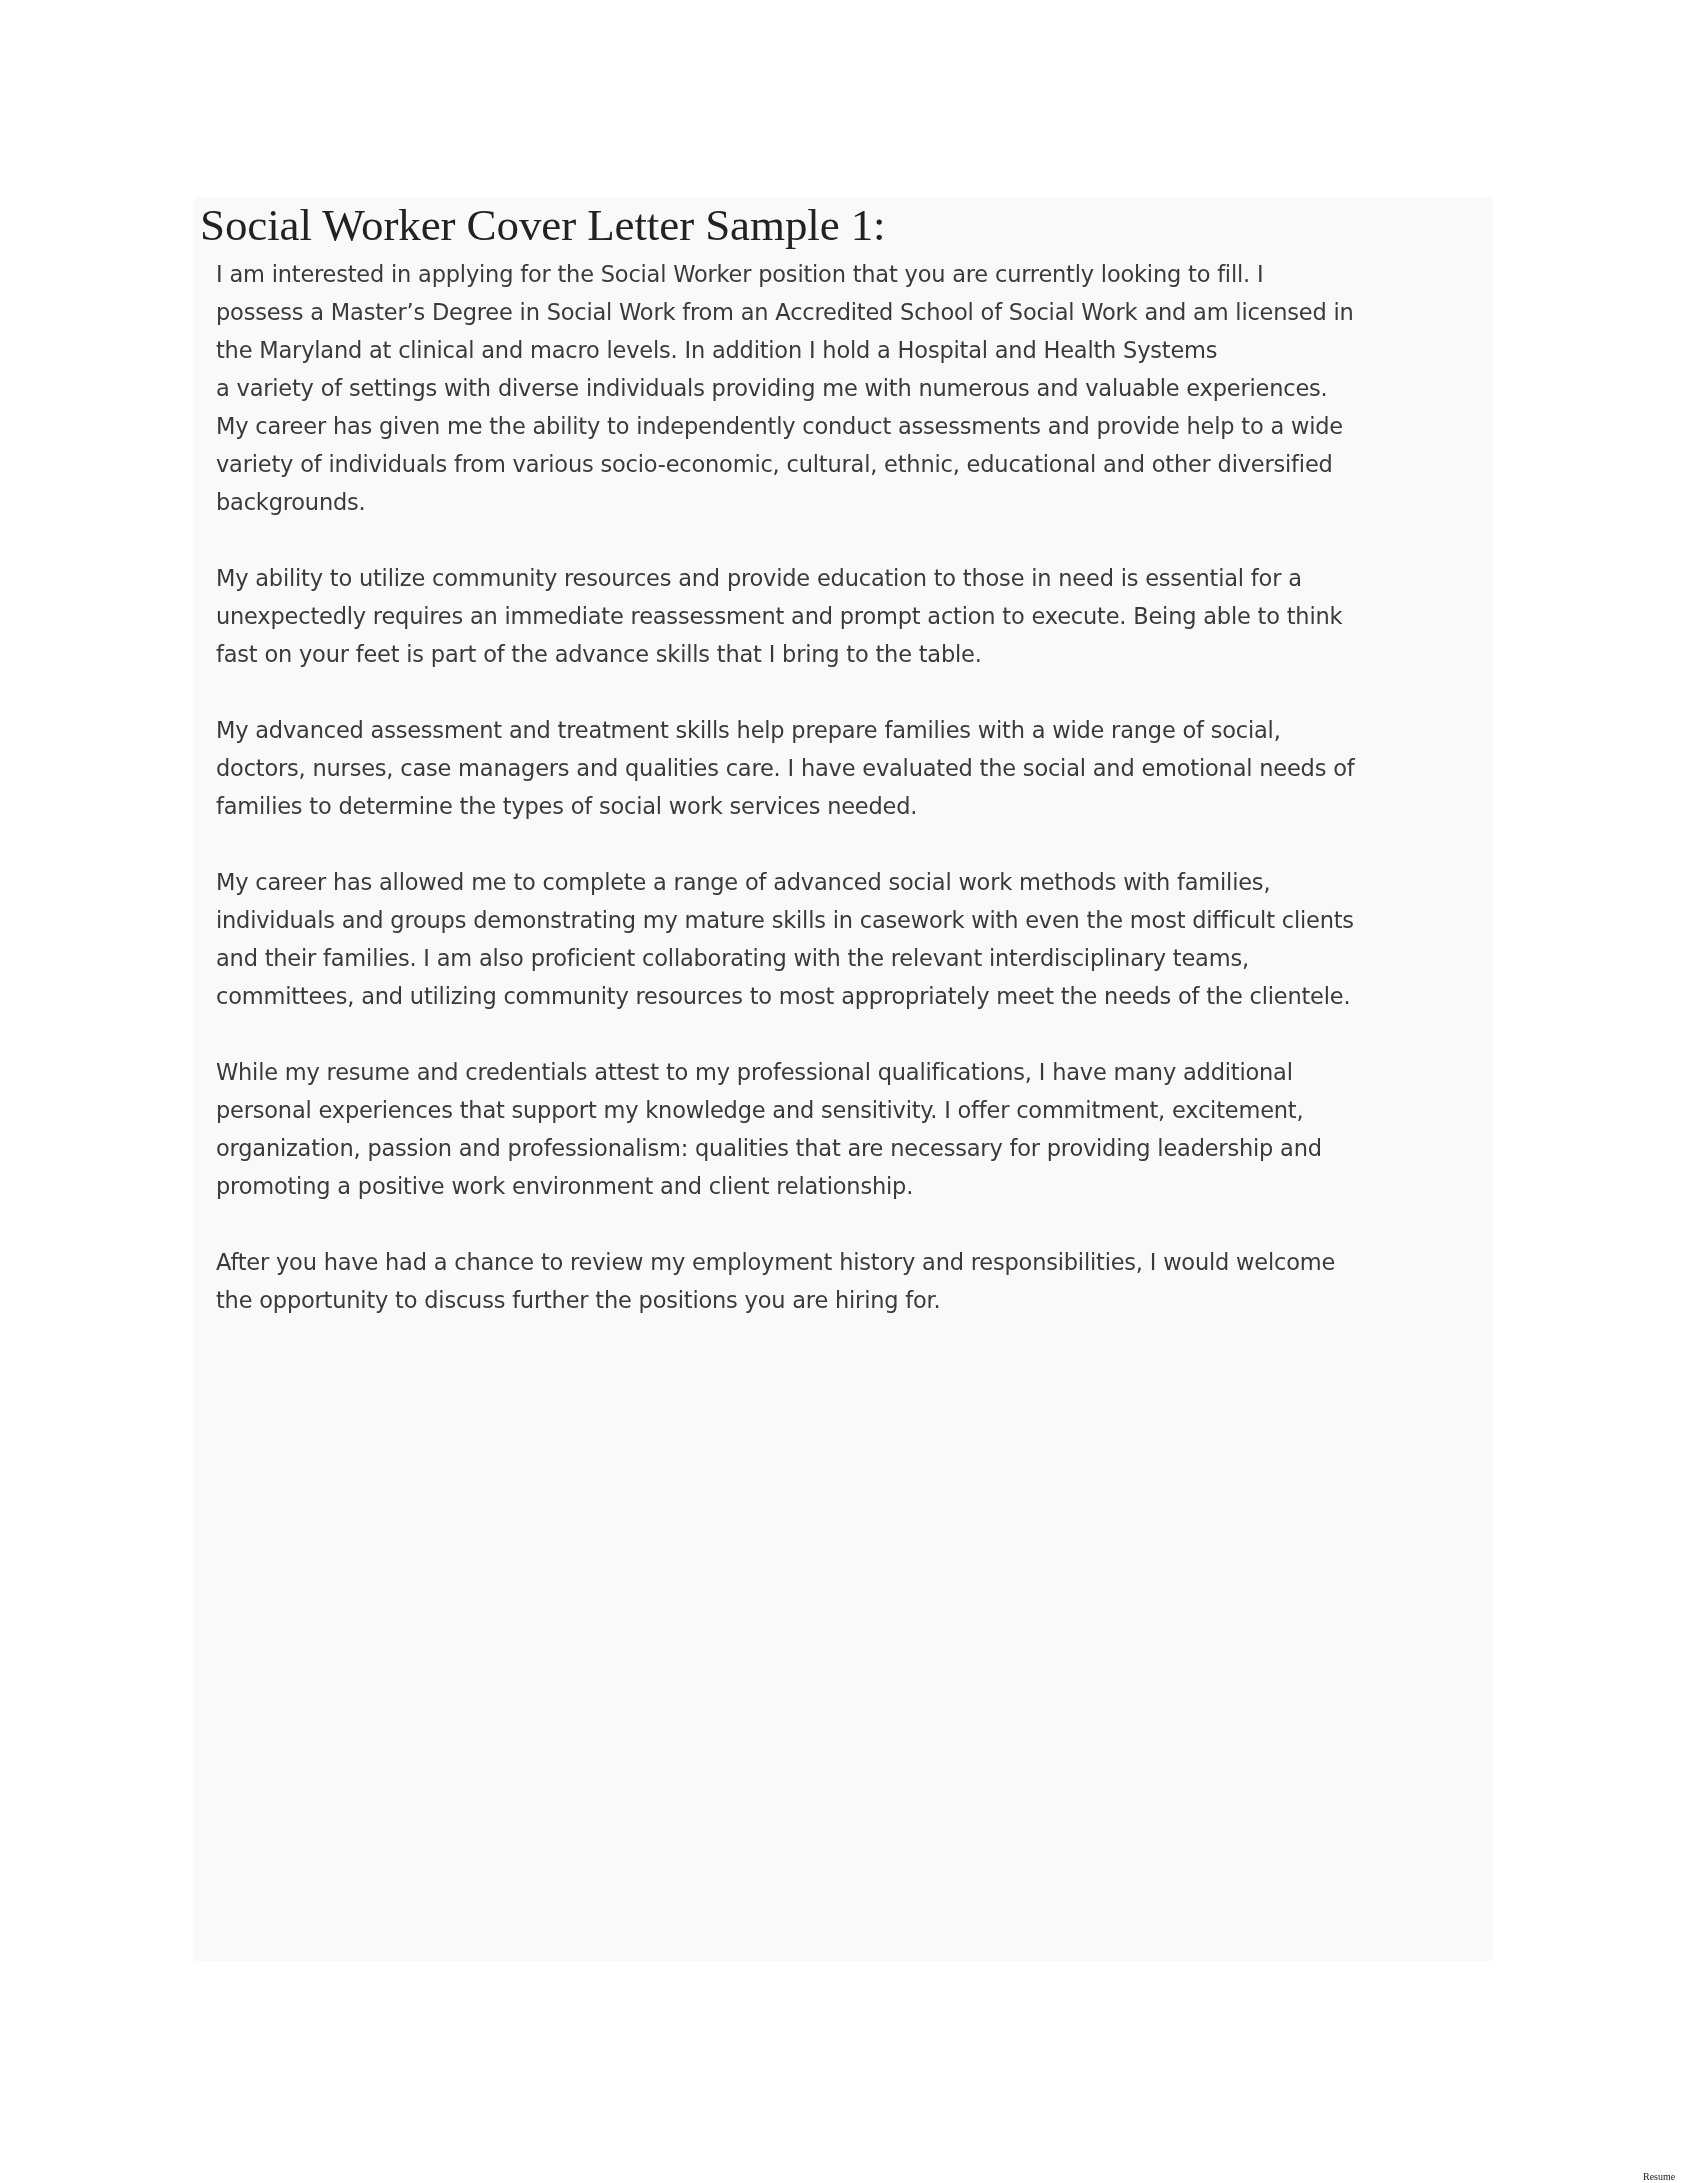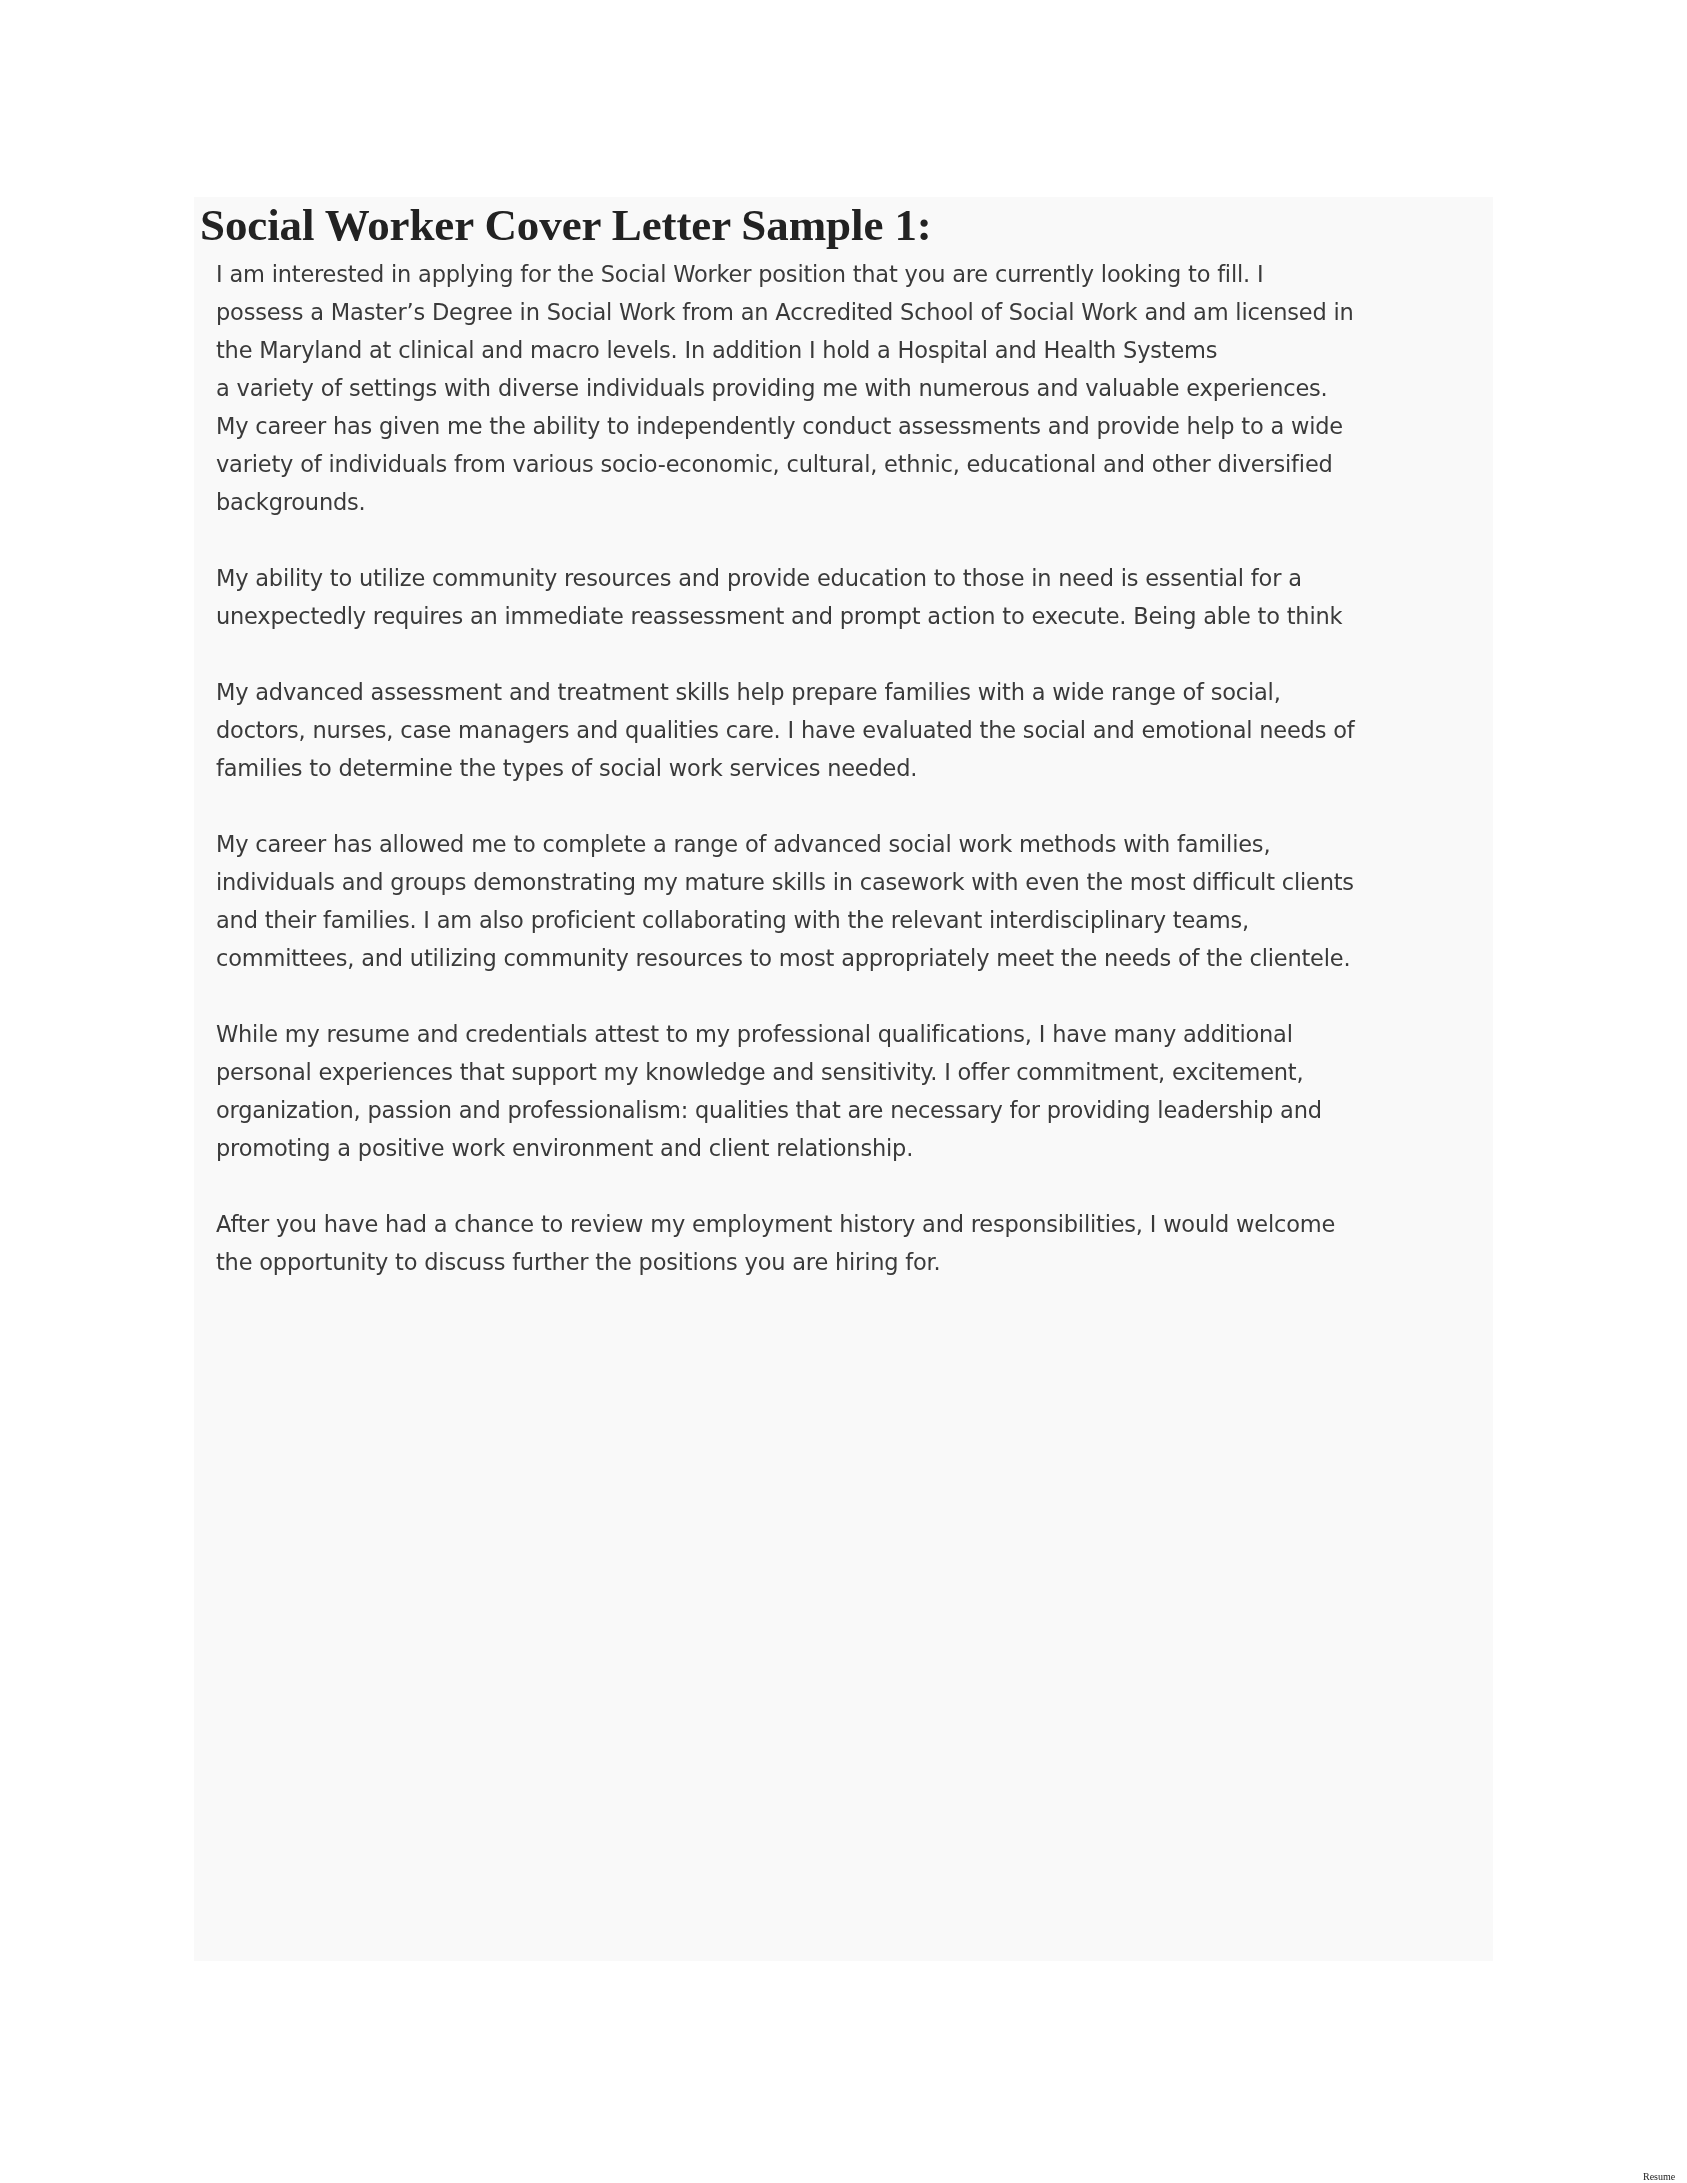--- a/index.html
+++ b/index.html
@@ -20,21 +20,21 @@
     width: 1299px;
     height: 1764px;
     background: #f9f9f9;
   }
   .title {
     position: absolute;
     left: 200px;
     top: 200px;
     margin: 0;
     font-family: "Liberation Serif", "DejaVu Serif", serif;
-    font-weight: bold;
+    font-weight: normal;
     font-size: 45px;
     line-height: 50px;
     color: #222222;
     white-space: nowrap;
     letter-spacing: -0.1px;
   }
   .body-text {
     position: absolute;
     left: 200px;
     top: 255px;
@@ -77,20 +77,21 @@
     <span class="line">possess a Master’s Degree in Social Work from an Accredited School of Social Work and am licensed in</span>
     <span class="line">the Maryland at clinical and macro levels. In addition I hold a Hospital and Health Systems</span>
     <span class="line">a variety of settings with diverse individuals providing me with numerous and valuable experiences.</span>
     <span class="line">My career has given me the ability to independently conduct assessments and provide help to a wide</span>
     <span class="line">variety of individuals from various socio-economic, cultural, ethnic, educational and other diversified</span>
     <span class="line">backgrounds.</span>
   </p>
   <p class="para">
     <span class="line">My ability to utilize community resources and provide education to those in need is essential for a</span>
     <span class="line">unexpectedly requires an immediate reassessment and prompt action to execute. Being able to think</span>
+    <span class="line">fast on your feet is part of the advance skills that I bring to the table.</span>
   </p>
   <p class="para">
     <span class="line">My advanced assessment and treatment skills help prepare families with a wide range of social,</span>
     <span class="line">doctors, nurses, case managers and qualities care. I have evaluated the social and emotional needs of</span>
     <span class="line">families to determine the types of social work services needed.</span>
   </p>
   <p class="para">
     <span class="line">My career has allowed me to complete a range of advanced social work methods with families,</span>
     <span class="line">individuals and groups demonstrating my mature skills in casework with even the most difficult clients</span>
     <span class="line">and their families. I am also proficient collaborating with the relevant interdisciplinary teams,</span>

